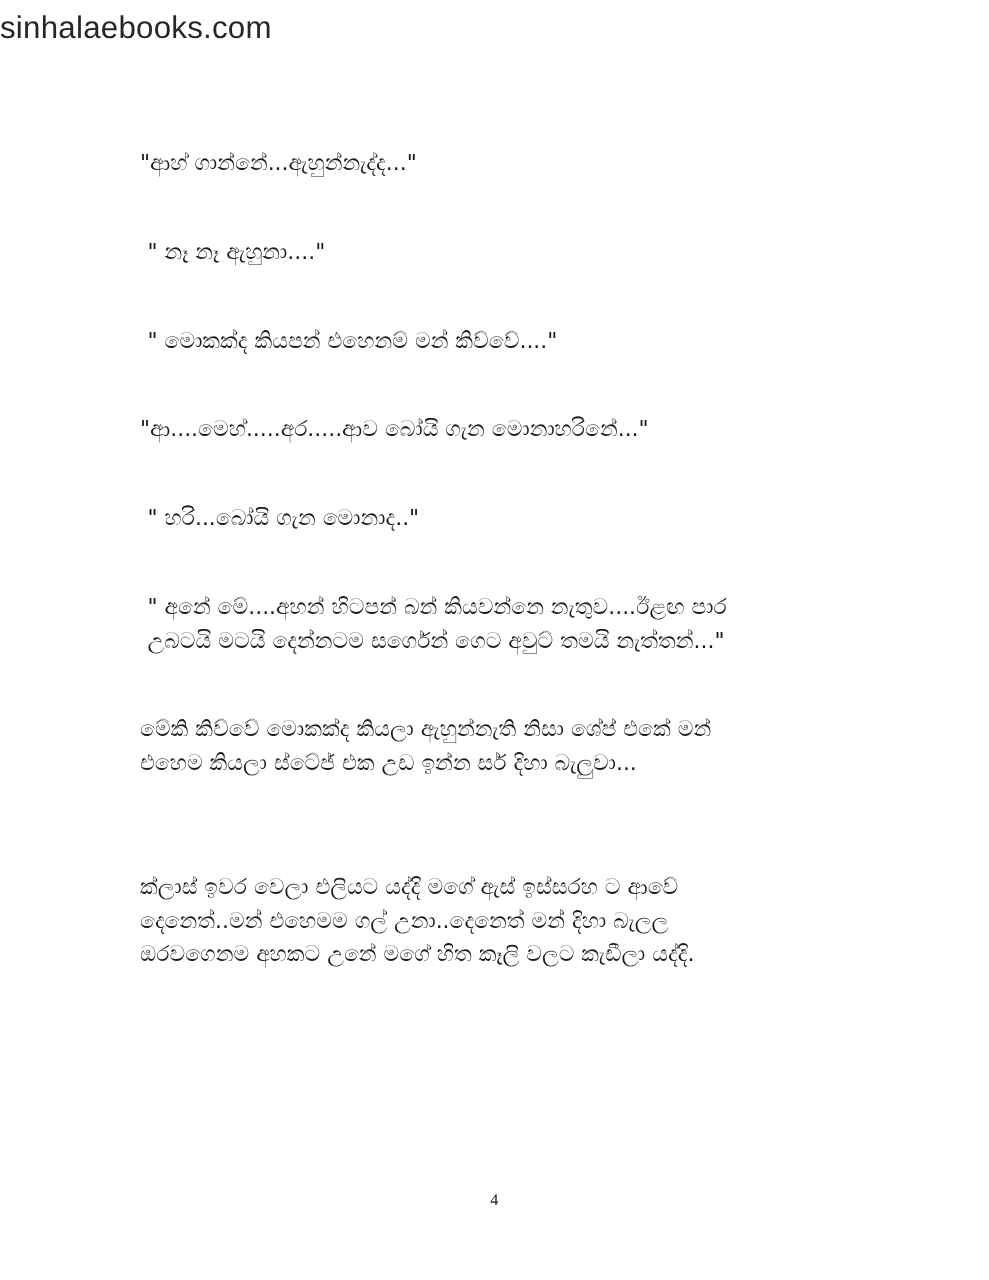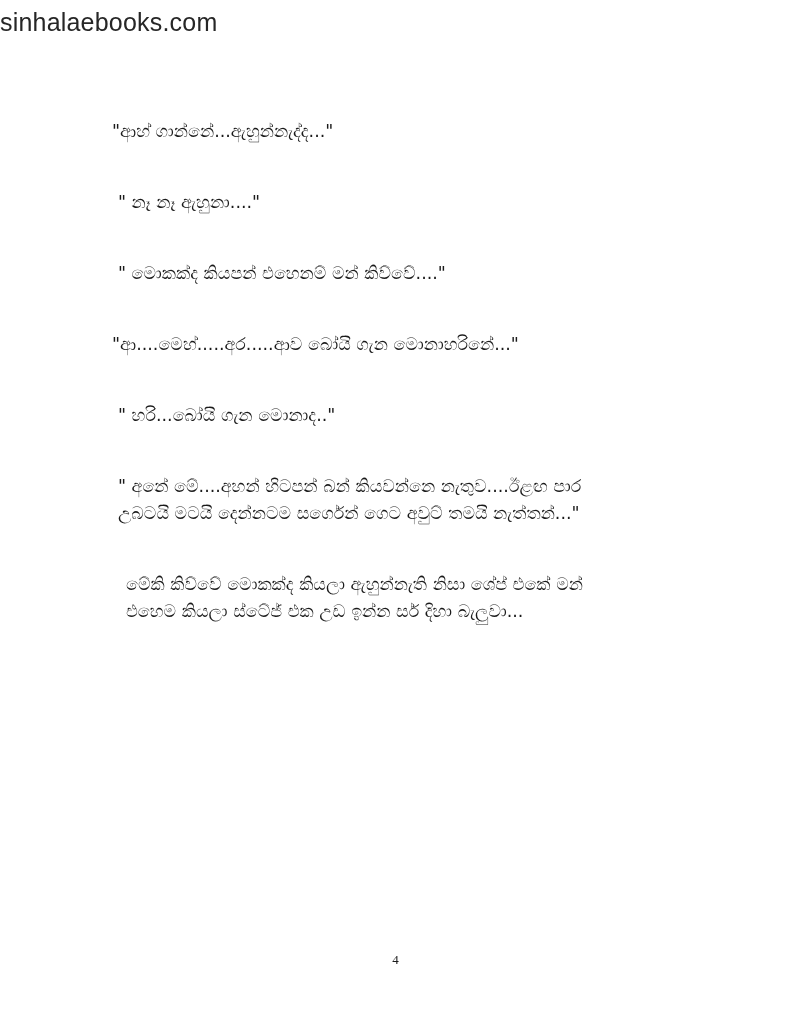--- a/index.html
+++ b/index.html
@@ -40,21 +40,21 @@
     font-family: "DejaVu Sans", sans-serif;
     font-size: 17.5px;
     line-height: 27px;
     color: #1a1a1a;
     margin: 0 0 34px 0;
     white-space: pre-wrap;
   }
   .para.indent-a { margin-left: 0px; }
   .para.indent-b { margin-left: 6px; }
   .para.gap-lg { margin-bottom: 44px; }
-  .para.gap-xl { margin-bottom: 72px; margin-left: 14px; }
+  .para.gap-xl { margin-bottom: 72px; }
   .para.block { margin-bottom: 0; }
   .footer {
     position: absolute;
     bottom: 56px;
     left: 0;
     width: 100%;
     text-align: center;
     font-family: "Liberation Serif", serif;
     font-size: 13px;
     color: #1a1a1a;
@@ -70,17 +70,20 @@
   <div class="content">
     <p class="para indent-a gap-lg">"ආහ් ගාන්නේ...ඇහුන්නැද්ද..."</p>
     <p class="para indent-b gap-lg">" නෑ නෑ ඇහුනා...."</p>
     <p class="para indent-b gap-lg">" මොකක්ද කියපන් එහෙනම් මන් කිව්වේ...."</p>
     <p class="para indent-a gap-lg">"ආ....මෙහ්.....අර.....ආව බෝයි ගැන මොනාහරිනේ..."</p>
     <p class="para indent-b gap-lg">" හරි...බෝයි ගැන මොනාද.."</p>
     <p class="para indent-b gap-lg">" අනේ මේ....අහන් හිටපන් බන් කියවන්නෙ නැතුව....ඊළඟ පාර
 උබටයි මටයි දෙන්නටම සර්ගෙන් ගෙට අවුට් තමයි නැත්තන්..."</p>
     <p class="para indent-a gap-xl">මේකි කිව්වේ මොකක්ද කියලා ඇහුන්නැති නිසා ශේප් එකේ මන්
 එහෙම කියලා ස්ටේජ් එක උඩ ඉන්න සර් දිහා බැලුවා...</p>
+    <p class="para indent-a block">ක්ලාස් ඉවර වෙලා එලියට යද්දි මගේ ඇස් ඉස්සරහ ට ආවේ
+දෙනෙත්..මන් එහෙමම ගල් උනා..දෙනෙත් මන් දිහා බැලල
+ඔරවගෙනම අහකට උනේ මගේ හිත කෑලි වලට කැඩීලා යද්දි.</p>
   </div>
 
   <div class="footer">4</div>
 
 </div>
 
 </body></html>

